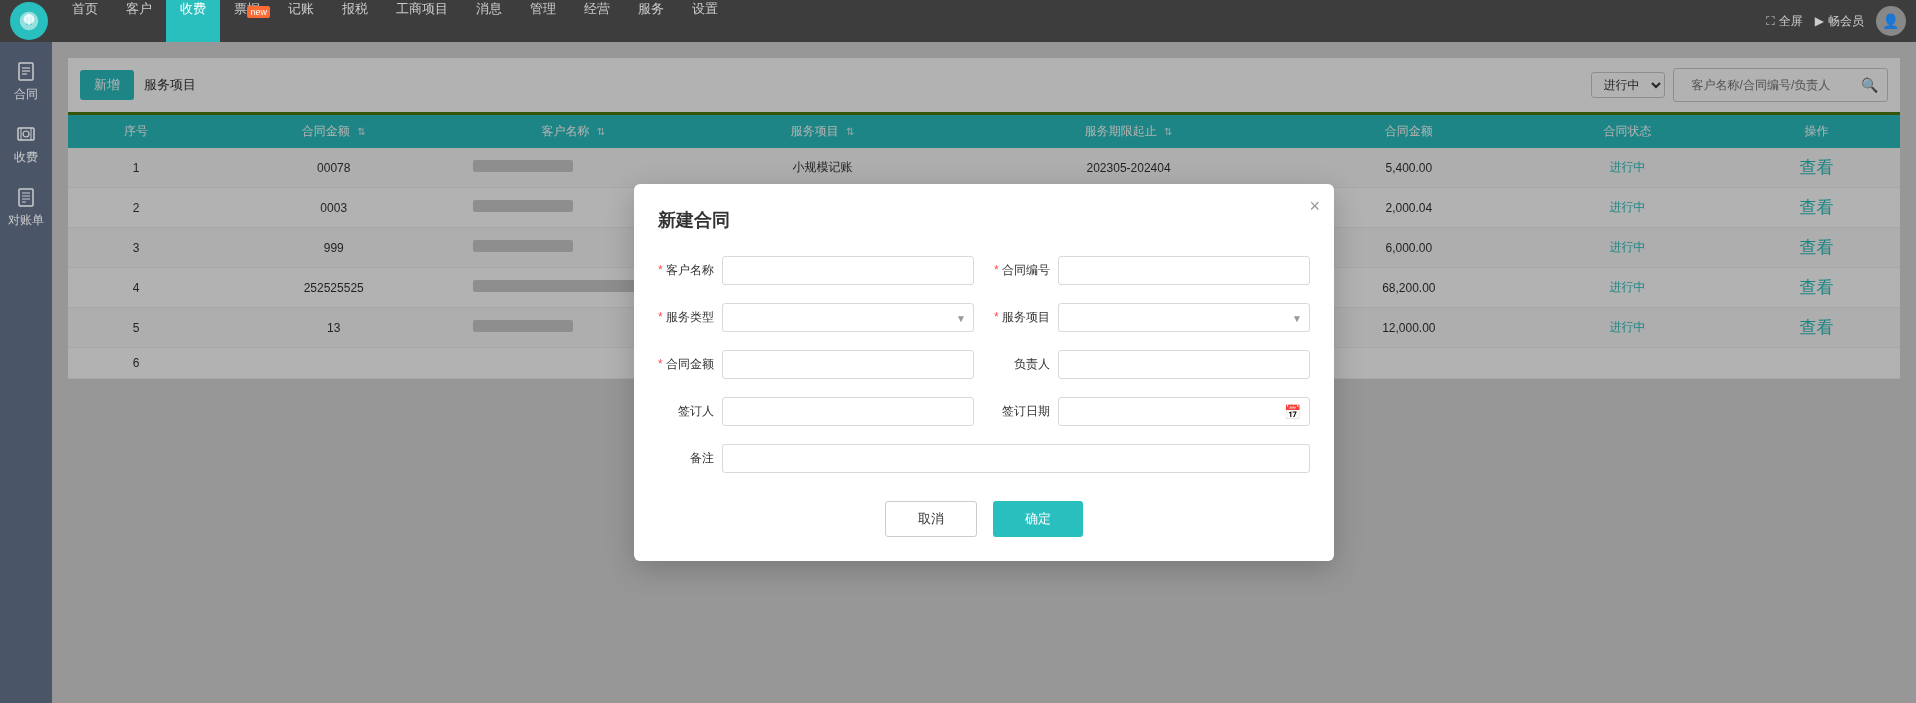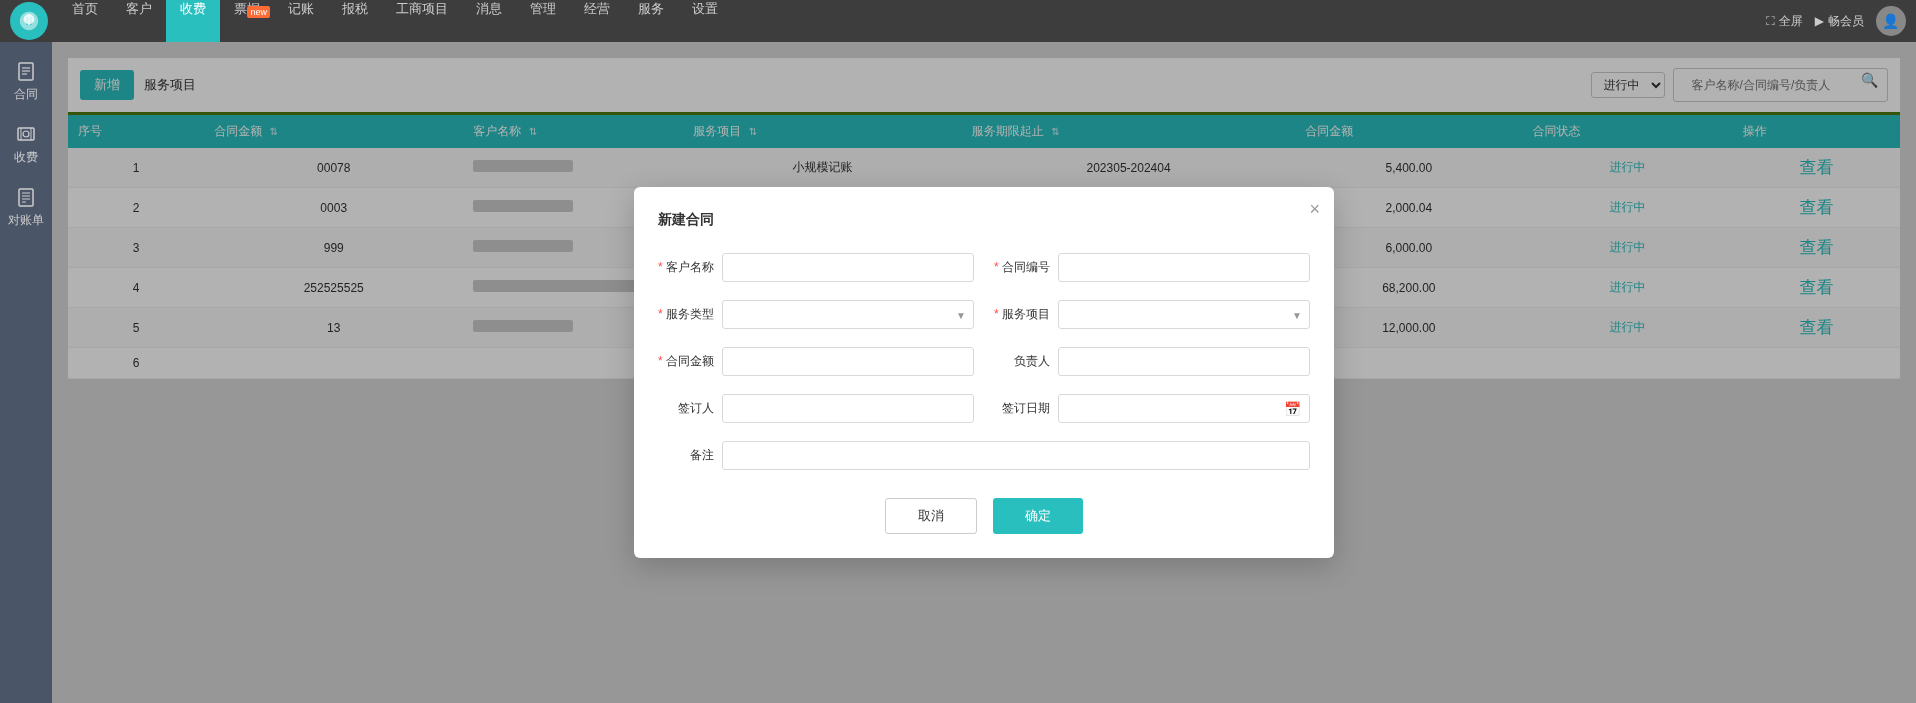--- a/index.html
+++ b/index.html
@@ -135,21 +135,21 @@
     .status-select {
       border: 1px solid #ccc;
       border-radius: 3px;
       padding: 4px 8px;
       font-size: 12px;
       color: #333;
       background: #fff;
     }
 
     .search-input-wrap {
-      display: flex; 
+      display: flex; align-items: center;
       border: 1px solid #ccc;
       border-radius: 3px;
       background: #fff;
       padding: 3px 8px;
     }
     .search-input-wrap input {
       border: none; outline: none; font-size: 12px; color: #333;
       width: 160px; background: transparent;
     }
 
@@ -159,21 +159,21 @@
       border-collapse: collapse;
     }
     thead tr {
       background: #2abfbf;
       color: #fff;
     }
     thead th {
       padding: 8px 10px;
       font-size: 12px;
       font-weight: normal;
-      text-align: left;
+      text-align: center;
     }
     tbody tr { border-bottom: 1px solid #f0f0f0; }
     tbody tr:nth-child(odd) { background: #fafafa; }
     tbody tr:nth-child(even) { background: #fff; }
     tbody td {
       padding: 8px 10px;
       font-size: 12px;
       color: #333;
       text-align: center;
     }
@@ -220,21 +220,21 @@
     .modal-close {
       position: absolute;
       top: 12px; right: 14px;
       font-size: 18px;
       cursor: pointer;
       color: #999;
       background: none; border: none;
     }
 
     .modal-title {
-      font-size: 14px;
+      font-size: 18px;
       font-weight: bold;
       color: #333;
       margin-bottom: 24px;
     }
 
     .form-row {
       display: flex;
       gap: 20px;
       margin-bottom: 18px;
     }

